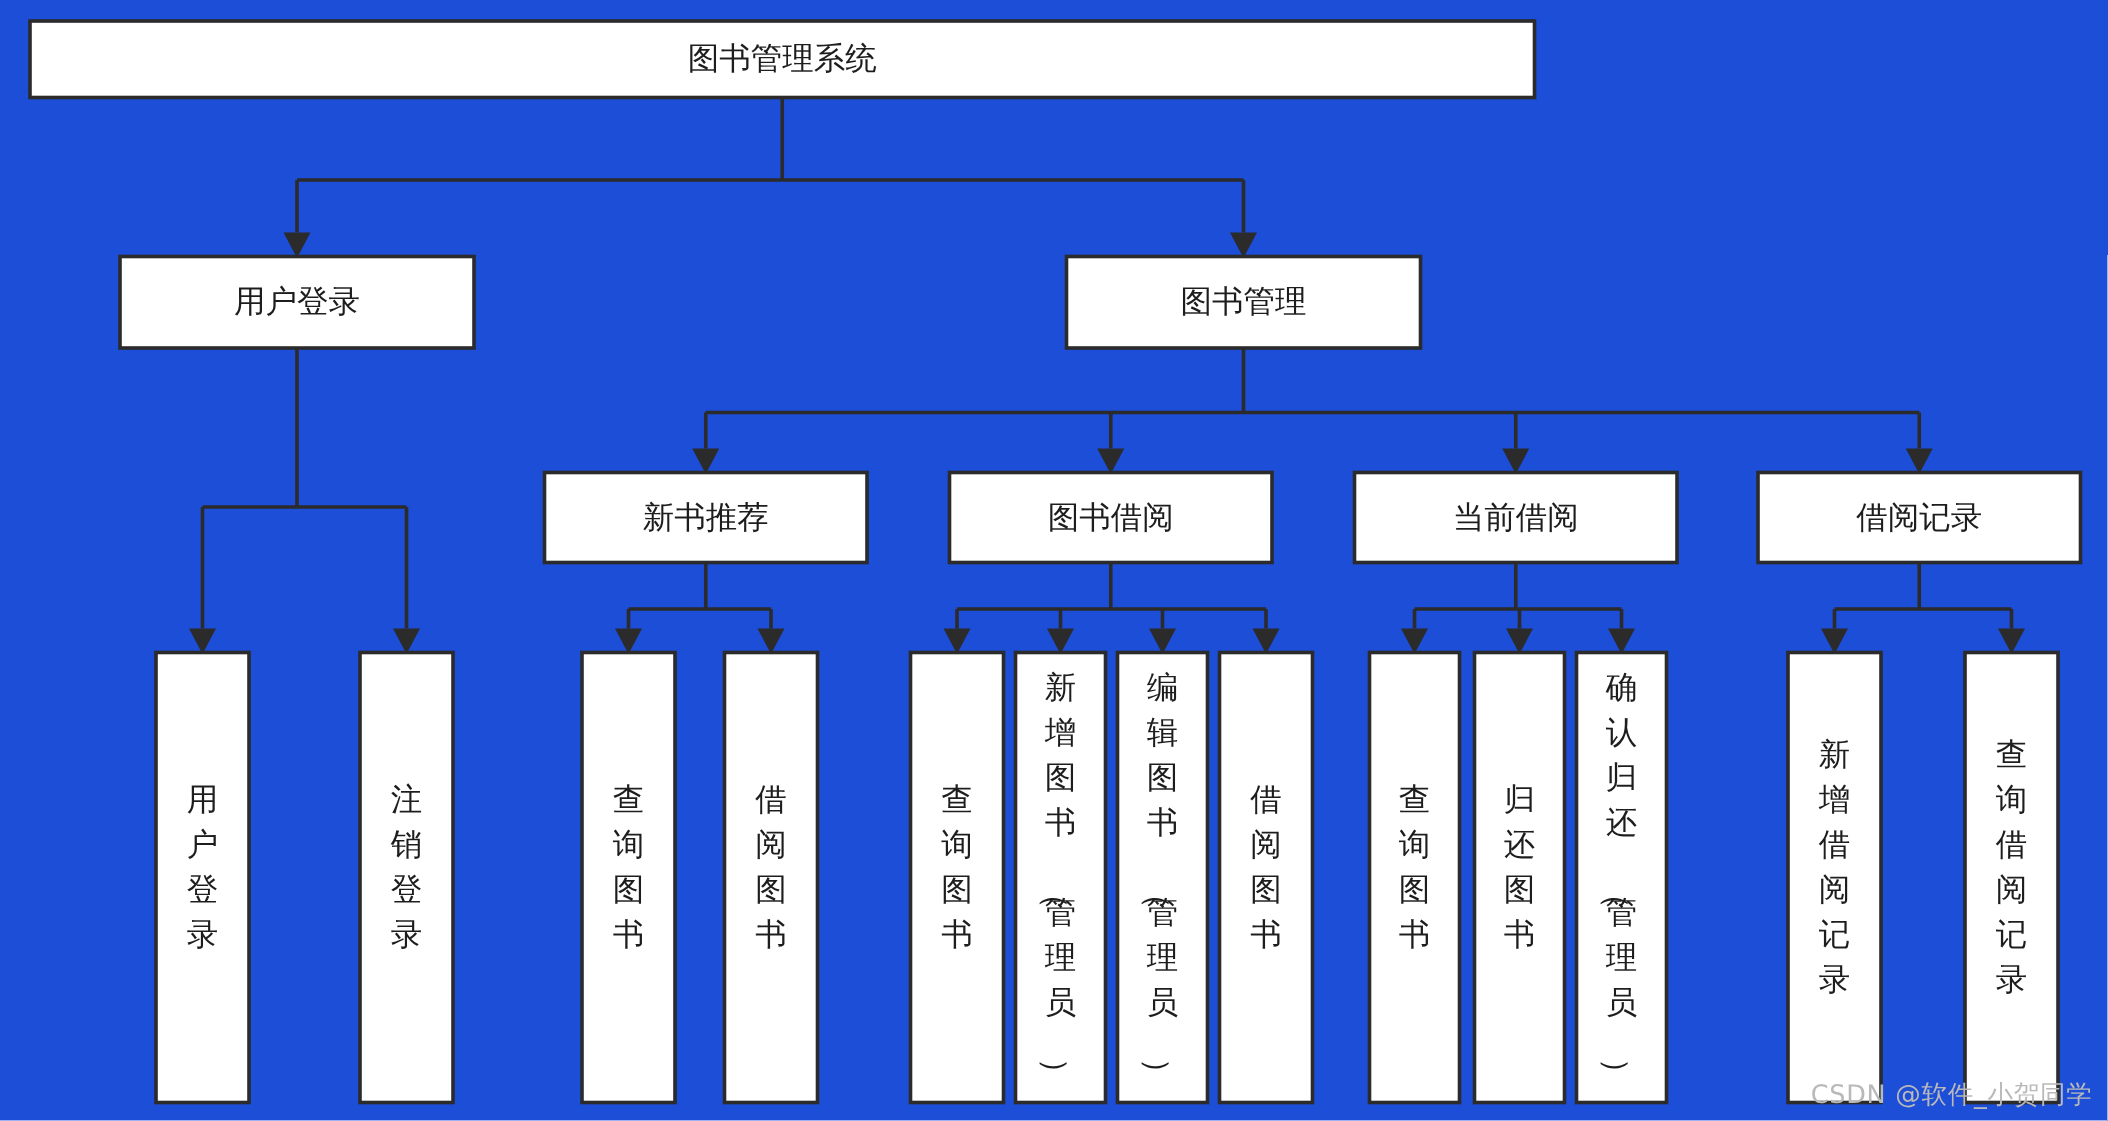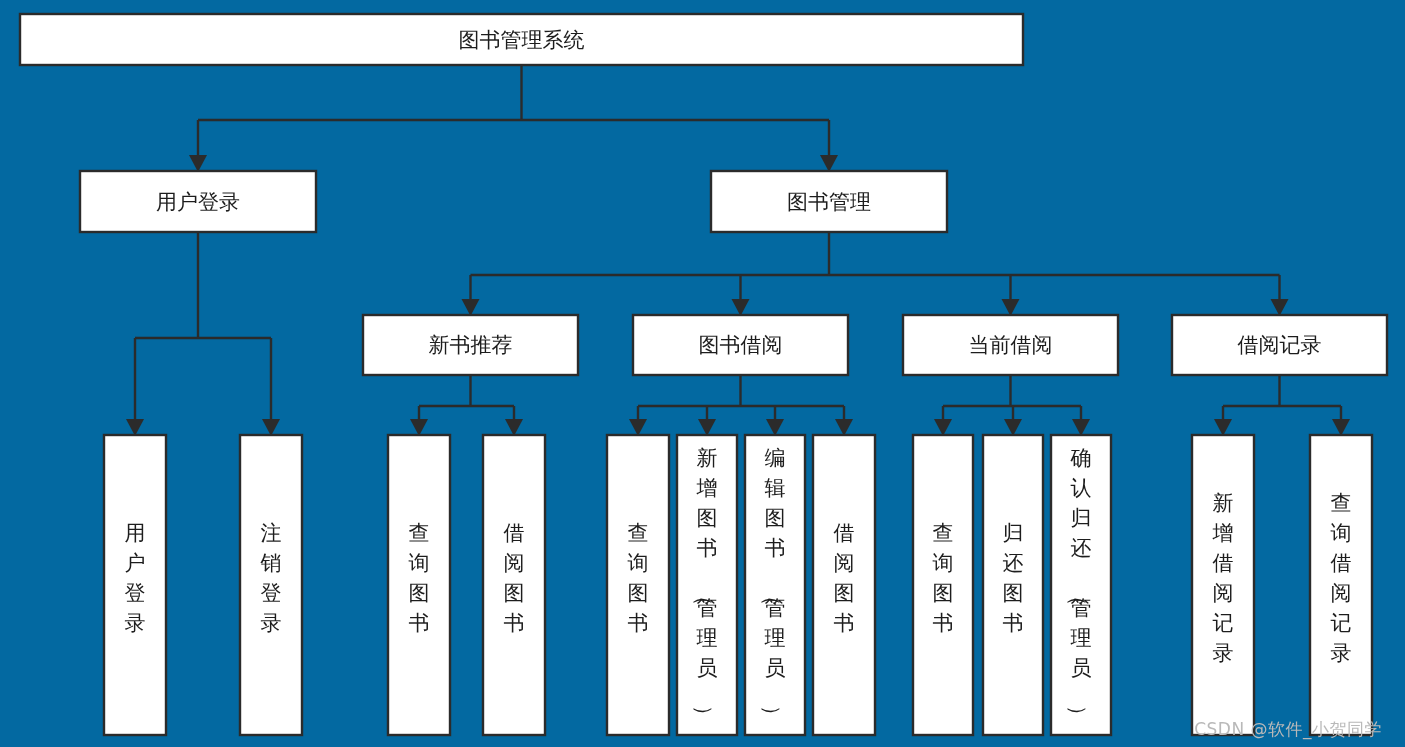--- a/index.html
+++ b/index.html
@@ -7,21 +7,21 @@
     padding: 0;
     background: #ffffff;
   }
   body {
     font-family: "DejaVu Sans", "Liberation Sans", sans-serif;
   }
   #stage {
     position: relative;
     width: 1405px;
     height: 747px;
-    background: #0369a1;
+    background: #1d4ed8;
     overflow: hidden;
     text-align: center;
   }
   #diagram-svg {
     position: absolute;
     left: 0;
     top: 0;
     width: 1405px;
     height: 747px;
     display: block;
@@ -49,21 +49,21 @@
     dominant-baseline: middle;
   }
   .node-label-v {
     fill: #1d1d1d;
     font-family: "DejaVu Sans", "Liberation Sans", sans-serif;
     font-size: 21px;
     text-anchor: middle;
   }
   .watermark {
     position: absolute;
-    right: 23px;
+    right: 10px;
     bottom: 6px;
     font-family: "DejaVu Sans", "Liberation Sans", sans-serif;
     font-size: 17px;
     color: #b9b9b9;
     letter-spacing: 0.5px;
     white-space: nowrap;
     pointer-events: none;
   }
 </style>
 </head>

